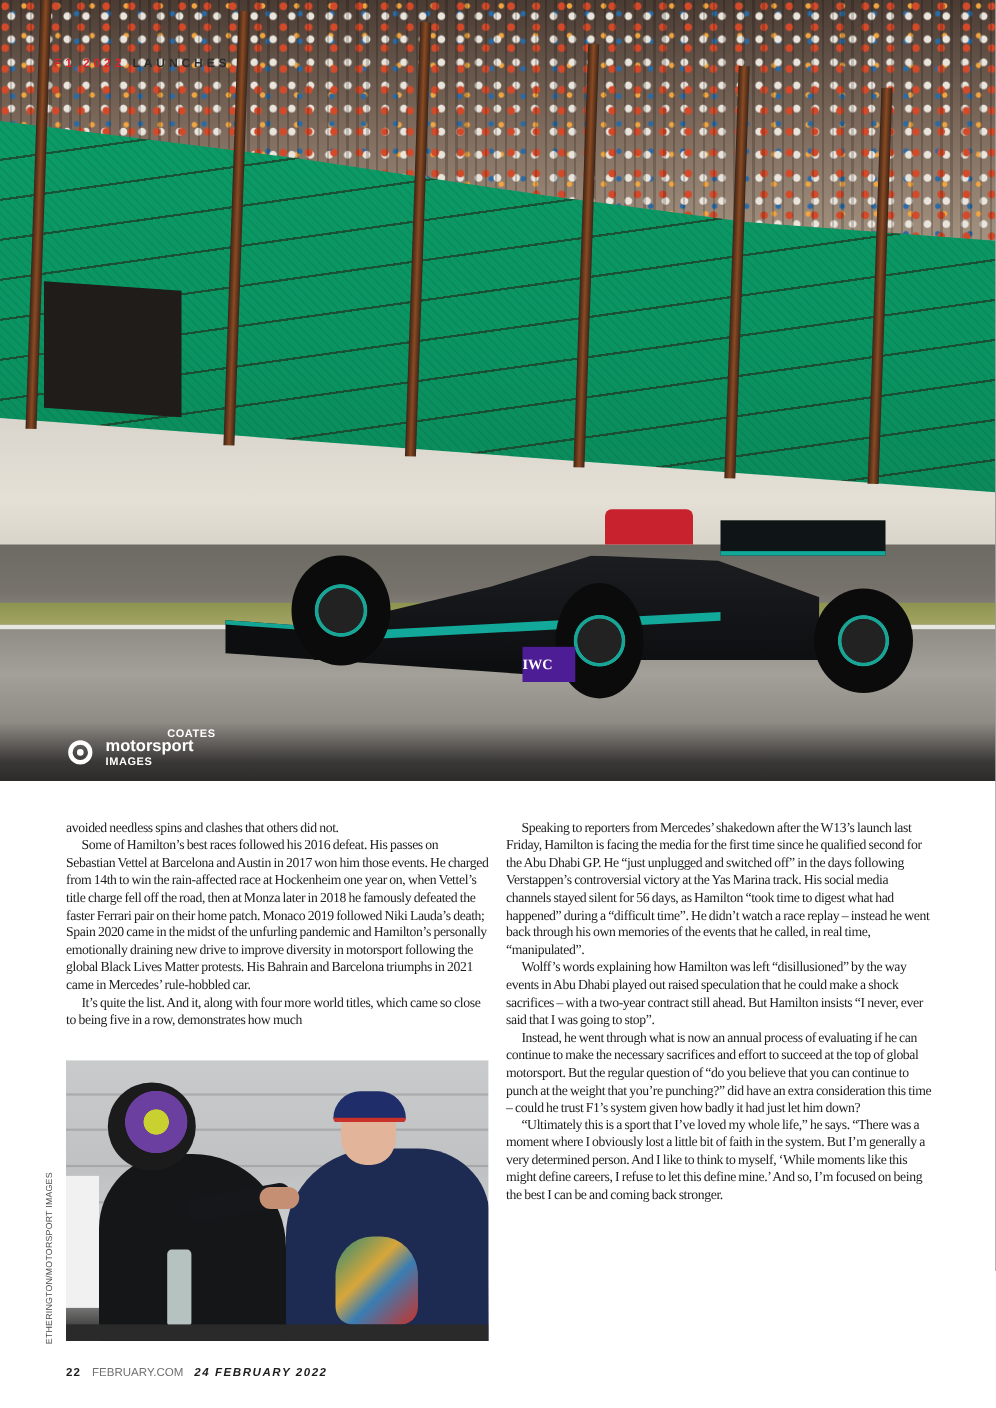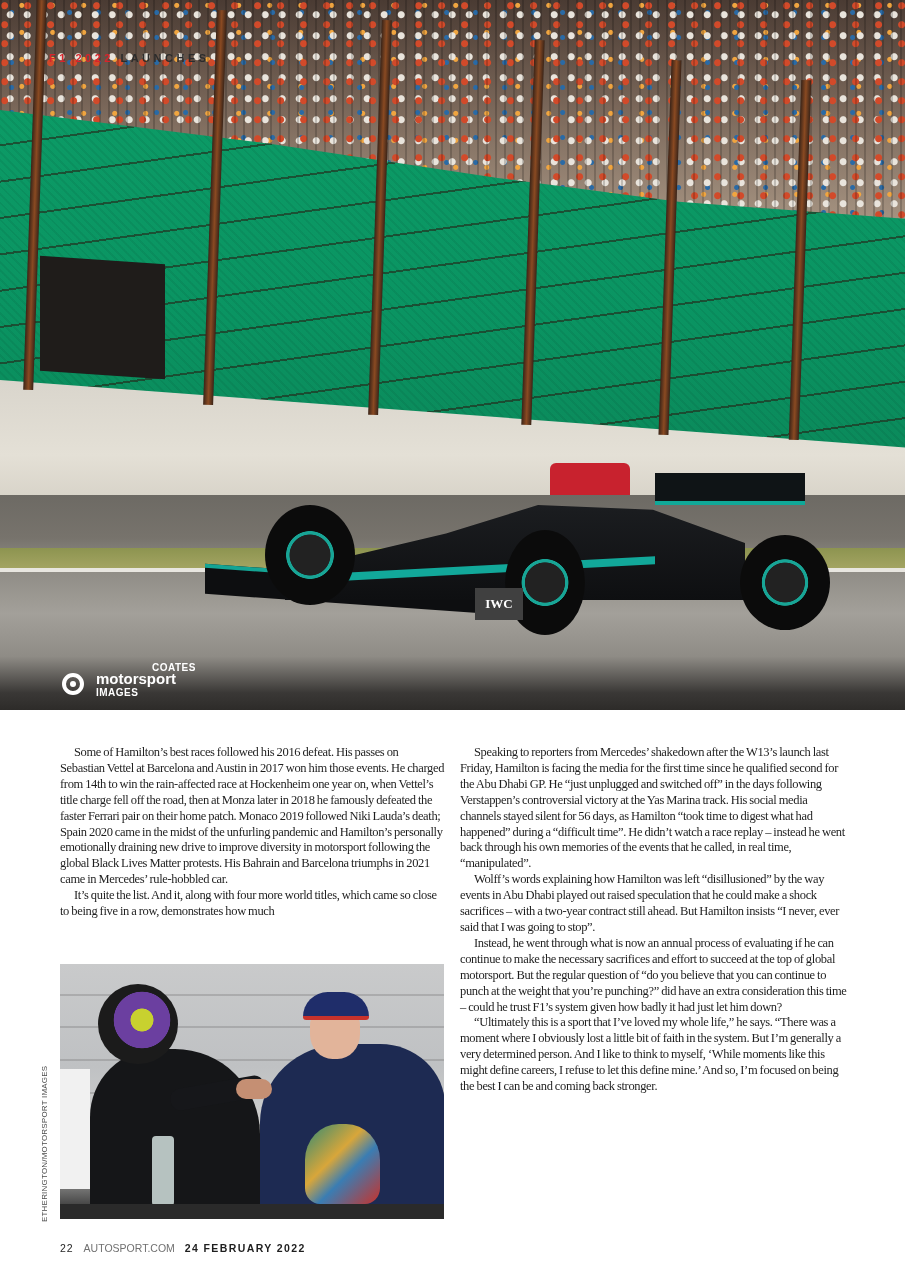--- a/index.html
+++ b/index.html
@@ -58,21 +58,21 @@
   .car .body {
     position: absolute; left: 80px; top: 60px; width: 460px; height: 95px;
     background: linear-gradient(180deg,#1b1d20,#0e0f11);
     clip-path: polygon(0 70%, 35% 30%, 55% 0, 80% 5%, 100% 40%, 100% 100%, 0 100%);
   }
   .car .stripe { position:absolute; left:120px; top:120px; width:330px; height:8px; background:#12a89a; transform:skewY(-3deg); }
   .car .airbox { position:absolute; left:345px; top:18px; width:80px; height:32px; background:#c8222e; border-radius:6px 6px 0 0; }
   .car .rearwing { position:absolute; left:450px; top:28px; width:150px; height:28px; background:#0f1416; border-bottom:4px solid #10a898; }
   .car .wheel { position:absolute; border-radius:50%; background: radial-gradient(circle, #222 0 30%, #18a596 31% 35%, #0b0b0b 36%); }
   .car .frontwing { position:absolute; left:0; top:130px; width:320px; height:26px; background:#0d0e10; transform:skewY(4deg); border-top:4px solid #14a494;}
-  .car .iwc { position:absolute; left:270px; top:143px; width:48px; height:32px; background:#404040; color:#fff; font: bold 13px "Liberation Serif", serif; text-align:center; line-height:32px; }
+  .car .iwc { position:absolute; left:270px; top:143px; width:48px; height:32px; background:#4c1d95; color:#fff; font: bold 13px "Liberation Serif", serif; text-align:left; line-height:32px; }
   .kicker {
     position: absolute; left: 49px; top: 52px;
     font: 700 11px "Liberation Sans", sans-serif; letter-spacing: 3.5px;
   }
   .kicker .red { color: #d8242b; }
   .kicker .grey { color: #2c2c2c; }
   .credit-logo {
     position: absolute; left: 62px; top: 660px; color: #fff;
     font-family: "Liberation Sans", sans-serif;
   }
@@ -122,23 +122,23 @@
   .vcredit {
     position: absolute; left: 40px; top: 1222px; transform-origin: left top; transform: rotate(-90deg);
     font: 400 8px "Liberation Sans", sans-serif; color: #4b4b4b; letter-spacing: 0.2px; white-space: nowrap;
   }
 
   
   .footer {
     position: absolute; left: 60px; top: 1242px;
     font-family: "Liberation Sans", sans-serif; font-size: 10.5px; letter-spacing: 1px; white-space: nowrap;
   }
-  .footer .pg { font-weight: 400; color: #1e1e1e; margin-right: 6px; }
+  .footer .pg { font-weight: 700; color: #1e1e1e; margin-right: 6px; }
   .footer .site { color: #707070; font-weight: 400; letter-spacing: 0; margin-right: 6px; }
-  .footer .date { font-weight: 700; color: #1e1e1e; letter-spacing: 1.4px; }
+  .footer .date { font-weight: 700; color: #1e1e1e; letter-spacing: 1.4px; font-style: italic; }
 </style>
 </head>
 <body>
 
 <div class="hero">
   <div class="crowd"></div>
   <div class="green-net"></div>
   <div class="speaker"></div>
   <div class="barrier"></div>
   <div class="post" style="left:30px;top:0;height:390px;transform:rotate(2deg)"></div>
@@ -170,20 +170,21 @@
 
   <div class="credit-logo">
     <span class="name">COATES</span>
     <span class="ring"></span>
     <span class="brand1">motorsport</span>
     <span class="brand2">IMAGES</span>
   </div>
 </div>
 
 <div class="col col-left">
+  <p class="noindent">avoided needless spins and clashes that others did not.</p>
   <p>Some of Hamilton’s best races followed his 2016 defeat. His passes on Sebastian Vettel at Barcelona and Austin in 2017 won him those events. He charged from 14th to win the rain-affected race at Hockenheim one year on, when Vettel’s title charge fell off the road, then at Monza later in 2018 he famously defeated the faster Ferrari pair on their home patch. Monaco 2019 followed Niki Lauda’s death; Spain 2020 came in the midst of the unfurling pandemic and Hamilton’s personally emotionally draining new drive to improve diversity in motorsport following the global Black Lives Matter protests. His Bahrain and Barcelona triumphs in 2021 came in Mercedes’ rule-hobbled car.</p>
   <p>It’s quite the list. And it, along with four more world titles, which came so close to being five in a row, demonstrates how much</p>
 </div>
 
 <div class="inset">
   <div class="wallline" style="top:30px"></div>
   <div class="wallline" style="top:62px"></div>
   <div class="wallline" style="top:95px"></div>
   <div class="wallline" style="top:128px"></div>
   <div class="wallline" style="top:160px"></div>
@@ -203,15 +204,15 @@
 
 <div class="col col-right">
   <p>Speaking to reporters from Mercedes’ shakedown after the W13’s launch last Friday, Hamilton is facing the media for the first time since he qualified second for the Abu Dhabi GP. He “just unplugged and switched off” in the days following Verstappen’s controversial victory at the Yas Marina track. His social media channels stayed silent for 56 days, as Hamilton “took time to digest what had happened” during a “difficult time”. He didn’t watch a race replay – instead he went back through his own memories of the events that he called, in real time, “manipulated”.</p>
   <p>Wolff’s words explaining how Hamilton was left “disillusioned” by the way events in Abu Dhabi played out raised speculation that he could make a shock sacrifices – with a two-year contract still ahead. But Hamilton insists “I never, ever said that I was going to stop”.</p>
   <p>Instead, he went through what is now an annual process of evaluating if he can continue to make the necessary sacrifices and effort to succeed at the top of global motorsport. But the regular question of “do you believe that you can continue to punch at the weight that you’re punching?” did have an extra consideration this time – could he trust F1’s system given how badly it had just let him down?</p>
   <p>“Ultimately this is a sport that I’ve loved my whole life,” he says. “There was a moment where I obviously lost a little bit of faith in the system. But I’m generally a very determined person. And I like to think to myself, ‘While moments like this might define careers, I refuse to let this define mine.’ And so, I’m focused on being the best I can be and coming back stronger.</p>
 </div>
 
 <div class="footer">
   <span class="pg">22</span>
-  <span class="site">AUTOSPORT.COM</span>
+  <span class="site">FEBRUARY.COM</span>
   <span class="date">24 FEBRUARY 2022</span>
 </div>
 
 </body></html>

